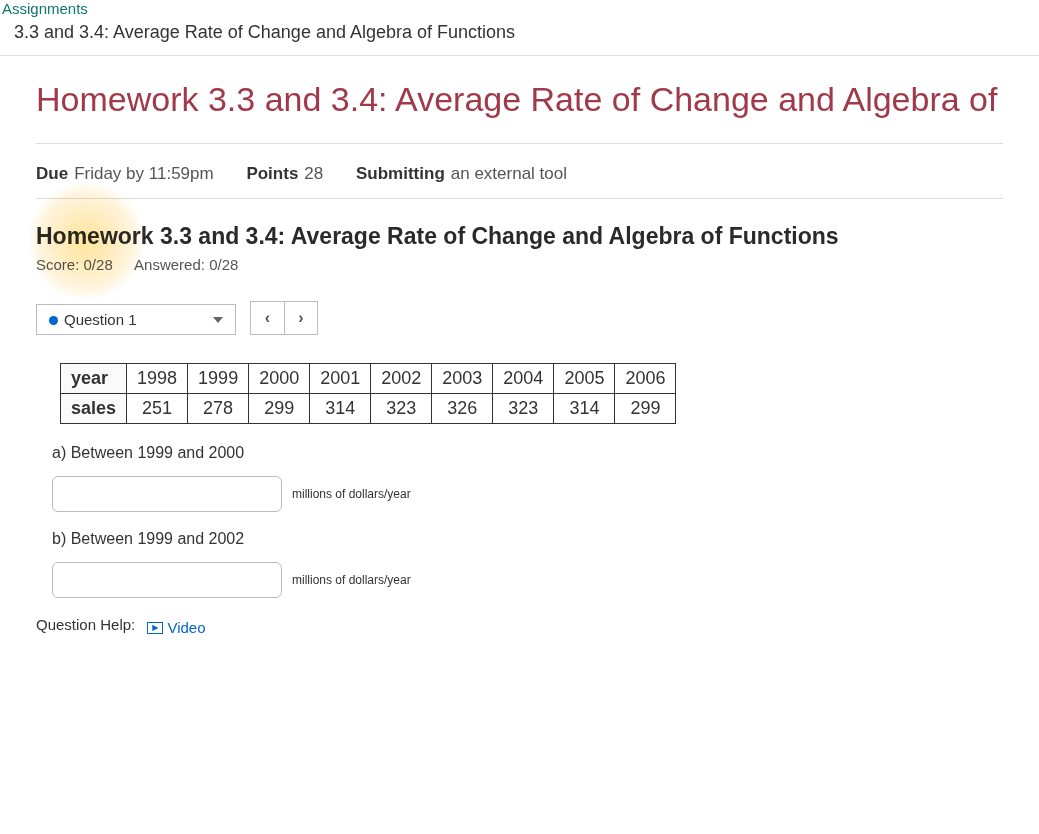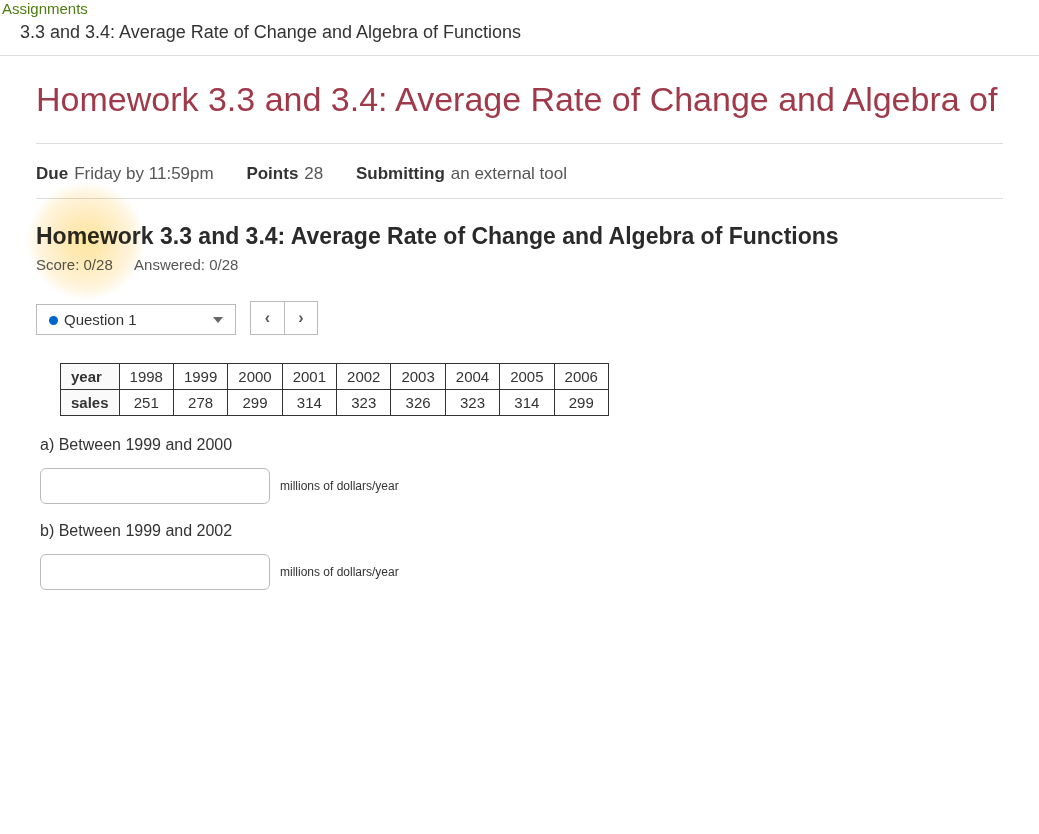--- a/index.html
+++ b/index.html
@@ -1,44 +1,44 @@
 <!DOCTYPE html>
 <html><head>
   <meta charset="utf-8">
   <style>
     * { box-sizing: border-box; margin: 0; padding: 0; }
     body { font-family: "Helvetica Neue", Arial, sans-serif; background: #fff; color: #333; width: 1039px; }
     .breadcrumb-sec { padding: 0 0 0 2px; }
-    .breadcrumb-link { color: #4d7c0f; font-size: 15px; text-decoration: none; }
-    .subheader { color: #333; font-size: 18px; padding: 4px 0 12px 20px; }
+    .breadcrumb-link { color: #0f766e; font-size: 15px; text-decoration: none; }
+    .subheader { color: #333; font-size: 18px; padding: 4px 0 12px 14px; }
     .divider-thin { border-bottom: 1px solid #ddd; }
     .main-title { color: #a03a4a; font-size: 34px; font-weight: 400; padding: 24px 0 24px 36px; }
     .meta-row { padding: 0 18px 0 36px; font-size: 17px; color: #555; }
     .meta-row span.mlabel { color: #333; font-weight: 600; margin-right: 6px; }
     .meta-row .mgroup { margin-right: 28px; }
     .meta-divider { border-bottom: 1px solid #ddd; margin: 14px 36px 0 36px; }
     .assignment-area { padding: 24px 0 0 36px; position: relative; }
     .assignment-title { font-size: 23px; font-weight: 700; color: #2a2a2a; }
     .score-row { font-size: 15px; color: #555; margin-top: 6px; }
     .score-row .sgroup { margin-right: 18px; }
     .q-nav { display: flex; align-items: flex-end; margin-top: 28px; }
     .q-selector { display: flex; align-items: center; gap: 6px; border: 1px solid #bbb; background: #fff; padding: 6px 12px; font-size: 15px; cursor: pointer; min-width: 200px; justify-content: space-between; }
     .q-selector .dot { width: 9px; height: 9px; background: #0066cc; border-radius: 50%; display: inline-block; margin-right: 6px; }
     .caret-down { width: 0; height: 0; border-left: 5px solid transparent; border-right: 5px solid transparent; border-top: 6px solid #666; }
     .nav-btn { border: 1px solid #bbb; background: #fff; width: 34px; height: 34px; font-size: 16px; font-weight: 700; color: #555; cursor: pointer; }
     .nav-group { display: flex; margin-left: 14px; gap: 0; }
     .nav-group .nav-btn:first-child { border-right: none; }
     .q-content { margin-top: 28px; font-size: 16px; color: #333; padding-right: 40px; }
     .q-content p { margin-bottom: 14px; }
-    .data-table { border-collapse: collapse; margin: 8px 0 20px 24px; font-size: 15px; }
+    .data-table { border-collapse: collapse; margin: 8px 0 20px 24px; font-size: 18px; }
     .data-table td, .data-table th { border: 1px solid #333; padding: 4px 10px; text-align: center; font-weight: 400; }
     .data-table .rowhead { font-weight: 700; text-align: left; background: #fafafa; }
     .answer-input { border: 1px solid #bbb; border-radius: 6px; height: 36px; width: 230px; font-size: 15px; padding: 4px 8px; margin-right: 10px; }
     .unit { font-size: 12px; color: #333; }
-    .part { margin: 8px 0 18px 4px; }
+    .part { margin: 8px 0 18px 16px; }
     .help-row { margin: 12px 0 18px 0; font-size: 15px; }
     .video-link { color: #0066cc; cursor: pointer; display: inline-flex; align-items: center; gap: 4px; margin-left: 8px; }
     .video-icon { border: 1px solid #0066cc; width: 16px; height: 12px; display: inline-flex; align-items: center; justify-content: center; font-size: 8px; }
     .submit-btn { background: #1c6fd6; color: #fff; border: none; padding: 8px 14px; font-size: 15px; cursor: pointer; }
     .light-fx { position: absolute; top: -18px; left: 26px; width: 120px; height: 120px; border-radius: 50%; background: radial-gradient(circle, rgba(255,230,140,0.85) 0%, rgba(255,210,100,0.5) 20%, rgba(255,200,80,0.2) 55%, rgba(255,200,80,0) 70%); pointer-events: none; mix-blend-mode: multiply; z-index: 50; }
   </style>
 </head>
 <body>
 
 <div class="breadcrumb-sec">
@@ -117,15 +117,22 @@
     </div>
 
     <div class="part">
       <p>b) Between 1999 and 2002</p>
       <div style="margin-top:14px; display:flex; align-items:center;">
         <input type="text" class="answer-input" style="">
         <span class="unit">millions of dollars/year</span>
       </div>
     </div>
 
+    <div class="help-row">
+      <span>Question Help:</span>
+      <span class="video-link">
+        <span class="video-icon">▶</span>
+        <span>Video</span>
+      </span>
+    </div>
 
   </div>
 </div>
 
 </body></html>

